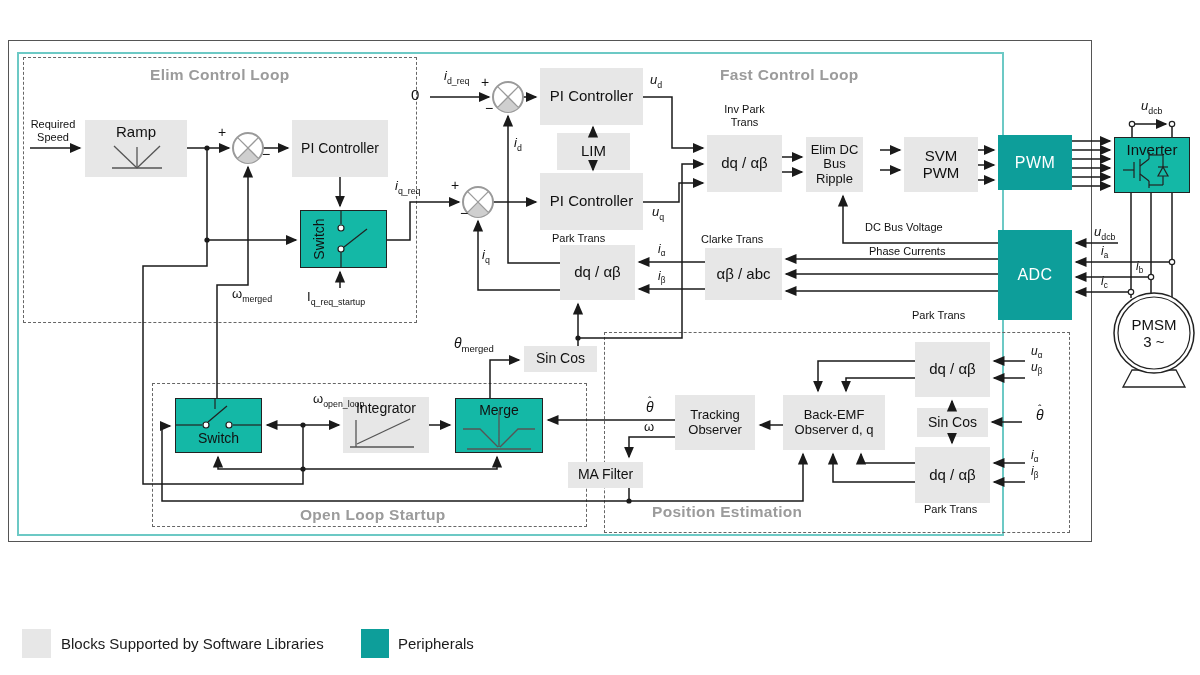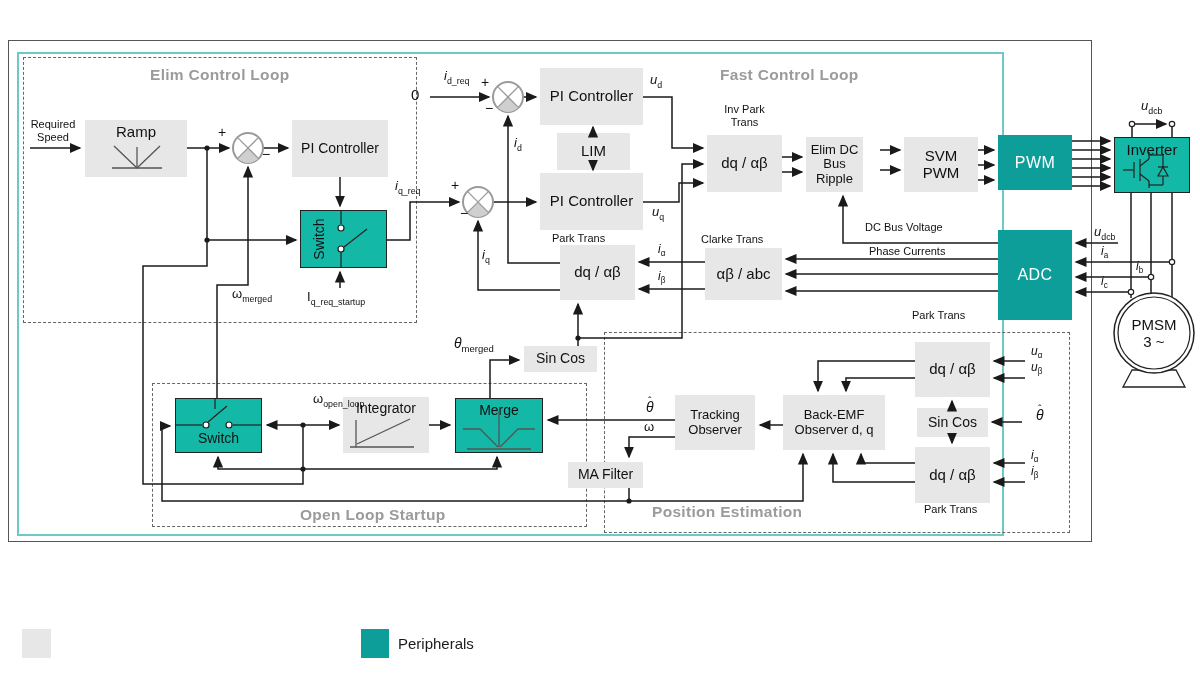--- a/index.html
+++ b/index.html
@@ -346,15 +346,16 @@
     </g>
 
     <g>
       <path d="M1132,370 L1123,387 L1185,387 L1176,370 Z" fill="#fff" stroke="#222" stroke-width="1.3"></path>
       <circle cx="1154" cy="333" r="40" fill="#fff" stroke="#222" stroke-width="1.5"></circle>
       <circle cx="1154" cy="333" r="36" fill="#fff" stroke="#222" stroke-width="1.2"></circle>
     </g>
   </svg>
 
   <div class="legend-sw" style="left:22px;top:629px;width:29px;height:29px;background:#e7e7e7"></div>
+  <div class="legend-lb" style="left:61px;top:635px">Blocks Supported by Software Libraries</div>
   <div class="legend-sw" style="left:361px;top:629px;width:28px;height:29px;background:#0d9e9a"></div>
   <div class="legend-lb" style="left:398px;top:635px">Peripherals</div>
 </div>
 
 </body></html>

